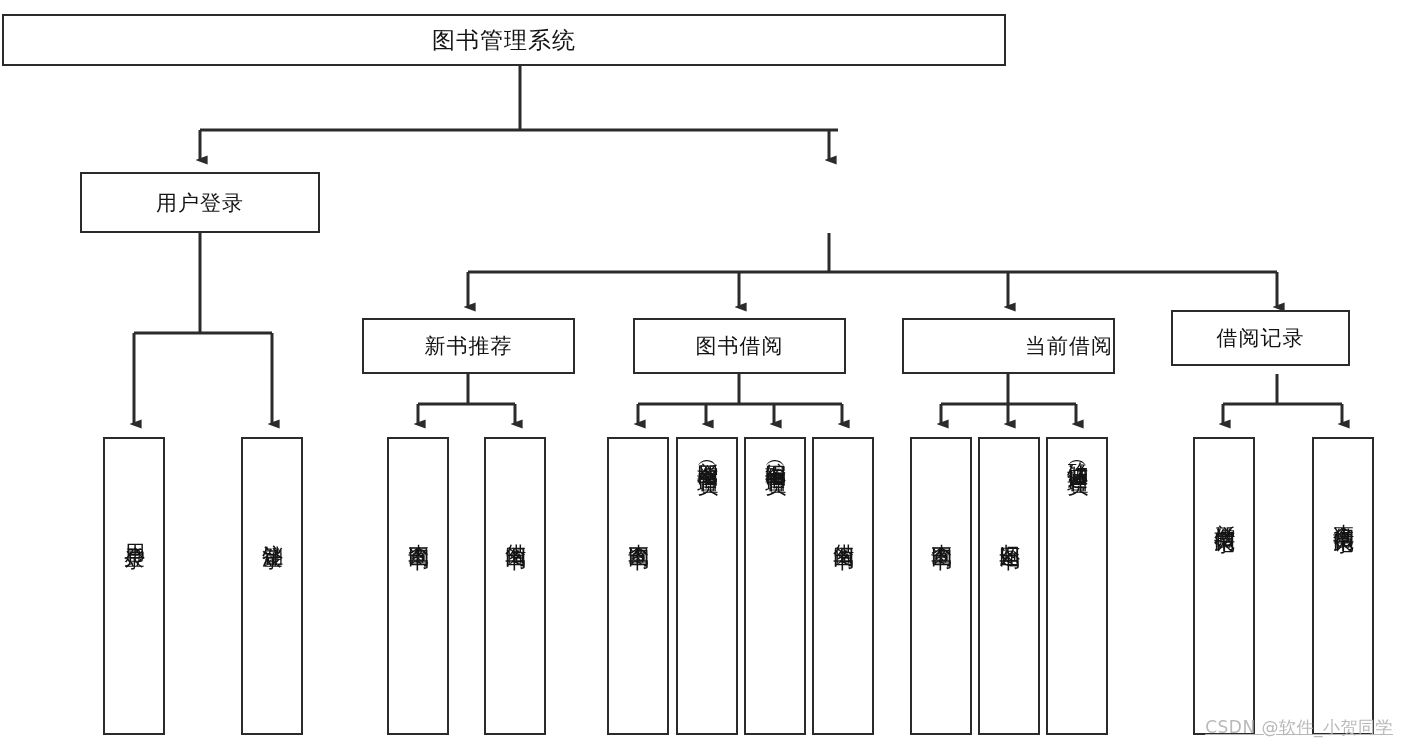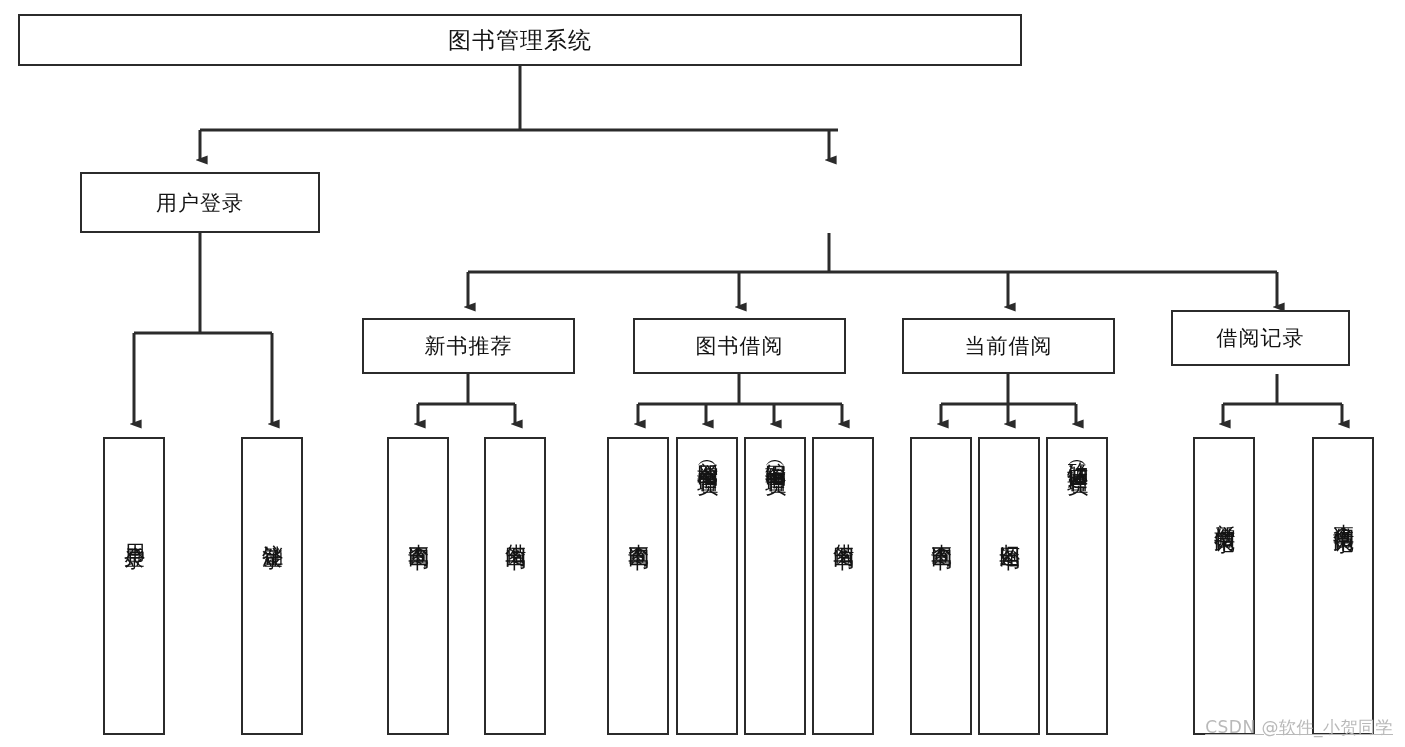--- a/index.html
+++ b/index.html
@@ -122,35 +122,35 @@
       <path d="M1008,404 L1008,424" marker-end="url(#arrow)"></path>
       <path d="M1076,404 L1076,424" marker-end="url(#arrow)"></path>
 
       <path d="M1277,374 L1277,404"></path>
       <path d="M1223,404 L1342,404"></path>
       <path d="M1223,404 L1223,424" marker-end="url(#arrow)"></path>
       <path d="M1342,404 L1342,424" marker-end="url(#arrow)"></path>
     </g>
   </svg>
 
-  <div class="node root" style="left:18px; top:14px; width:1004px; height:52px;">
+  <div class="node root" style="left:2px; top:14px; width:1004px; height:52px;">
     <span>图书管理系统</span>
   </div>
 
   <div class="node lvl1" style="left:80px; top:172px; width:240px; height:61px;">
     <span>用户登录</span>
   </div>
 
   <div class="node lvl2" style="left:362px; top:318px; width:213px; height:56px;">
     <span>新书推荐</span>
   </div>
   <div class="node lvl2" style="left:633px; top:318px; width:213px; height:56px;">
     <span>图书借阅</span>
   </div>
-  <div class="node lvl2" style="left:902px; top:318px; width:213px; height:56px;">
+  <div class="node lvl2" style="left:902px; top:318px; width:213px; height:56px;justify-content:flex-end;">
     <span>当前借阅</span>
   </div>
   <div class="node lvl2" style="left:1171px; top:310px; width:179px; height:56px;">
     <span>借阅记录</span>
   </div>
 
   <div class="node leaf leaf-short" style="left:103px; top:437px; width:62px; height:298px;">
     <span class="vtext">用户登录</span>
   </div>
   <div class="node leaf leaf-short" style="left:241px; top:437px; width:62px; height:298px;">

